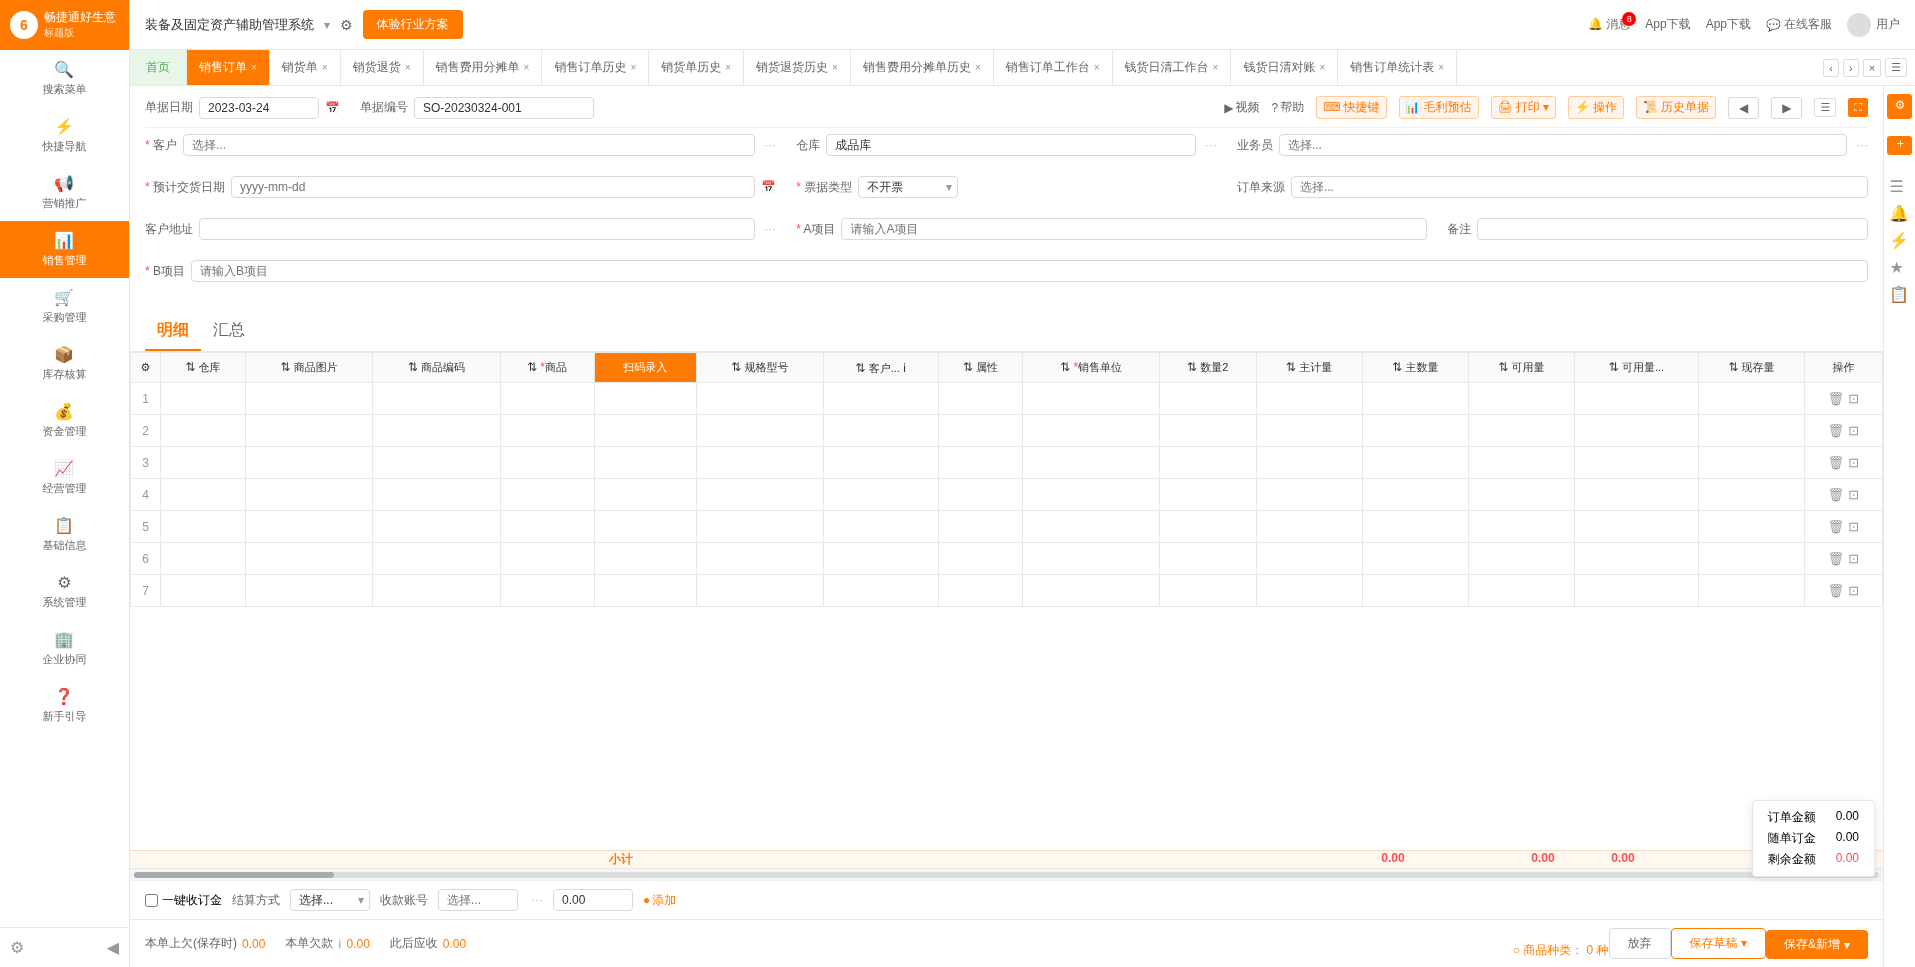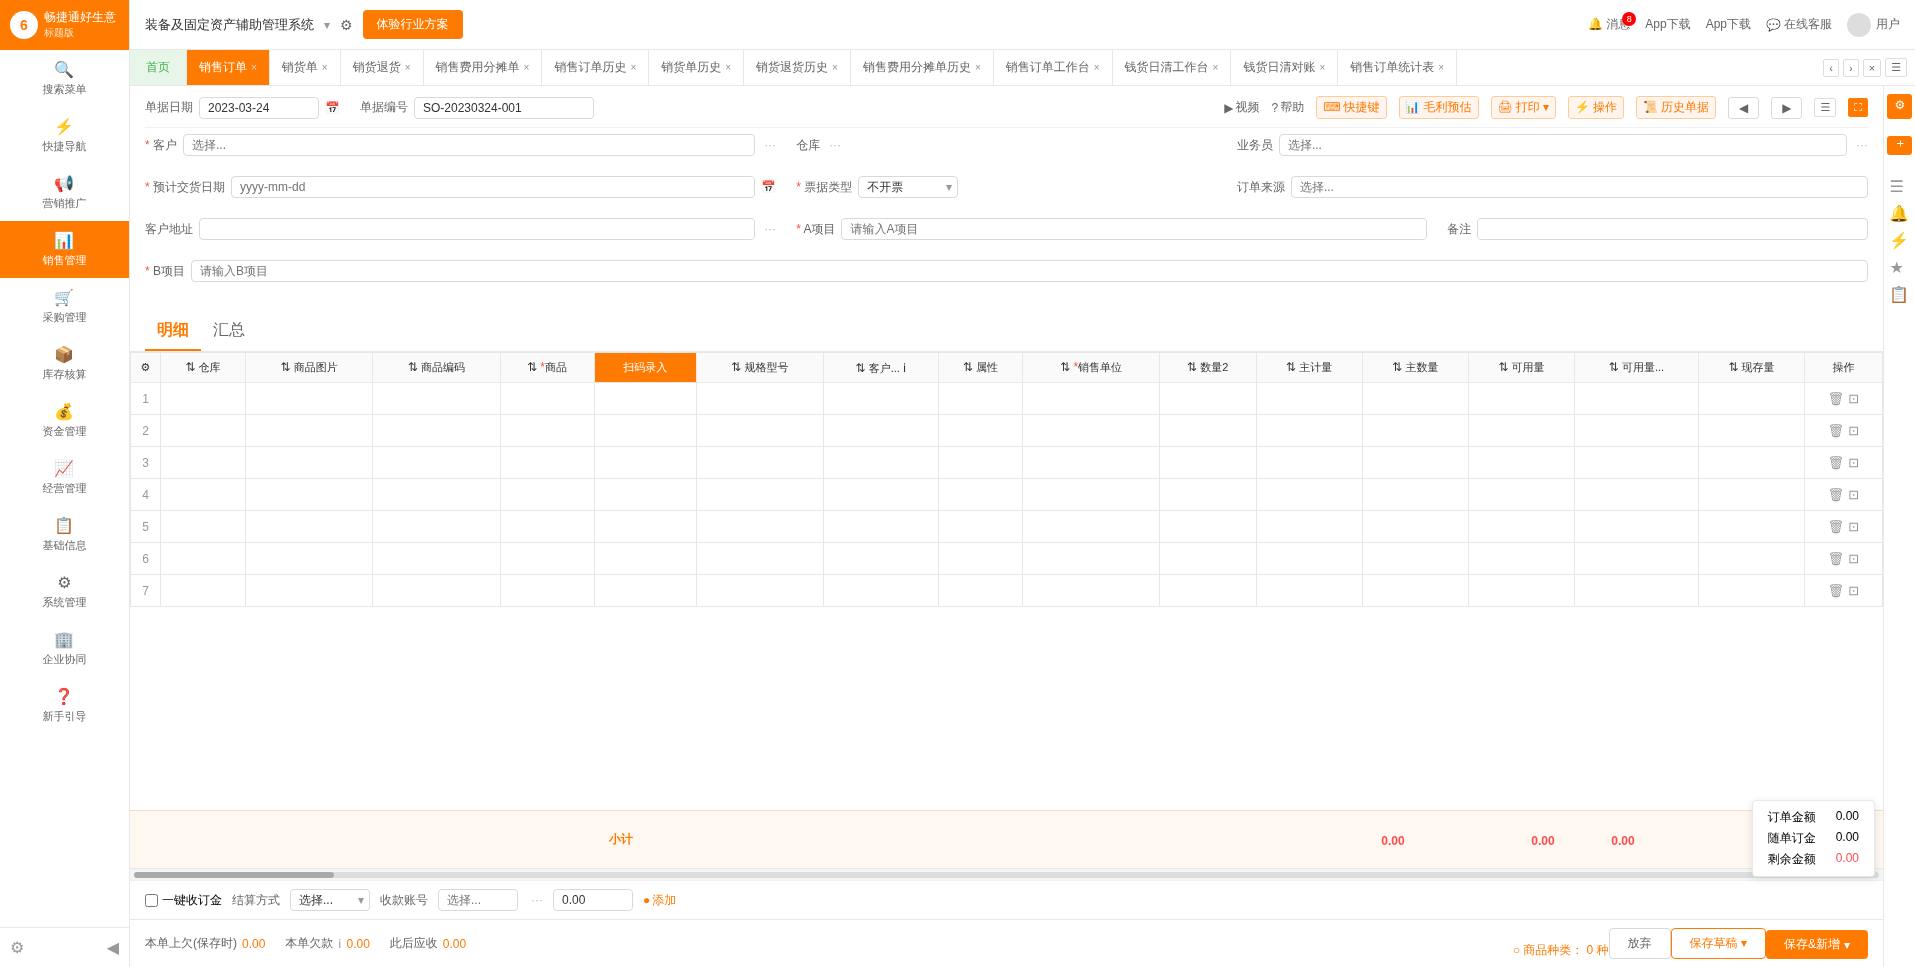--- a/index.html
+++ b/index.html
@@ -307,20 +307,21 @@
             <div class="form-col" style="flex:1.5;">
               <label>
                 <span style="color:#ff4d4f;">*</span>
                 <span>客户</span>
               </label>
               <input type="text" class="input-field" placeholder="选择..." style="flex: 1 1 0%;">
               <span class="dots-btn">···</span>
             </div>
             <div class="form-col" style="flex:1;">
               <label>仓库</label>
+              <input type="text" class="input-field" style="flex: 1 1 0%;" value="成品库">
               <span class="dots-btn">···</span>
             </div>
             <div class="form-col" style="flex:1.5;">
               <label>业务员</label>
               <input type="text" class="input-field" placeholder="选择..." style="flex: 1 1 0%;">
               <span class="dots-btn">···</span>
             </div>
           </div>
 
           <div class="form-row">
@@ -576,21 +577,21 @@
                       <div class="op-cell">
                         <button class="op-btn">🗑</button>
                         <button class="op-btn">⊡</button>
                       </div>
                     </td>
                   </tr>
                 </tbody>
             </table>
           </div>
 
-          <div style="display:flex;align-items:flex-end;background:#fff8f0;border-top:1px solid #f0e0c0;padding:20px 0;">
+          <div style="display:flex;align-items:flex-start;background:#fff8f0;border-top:1px solid #f0e0c0;padding:0 0;">
             <div style="width:30px;text-align:center;"></div>
             <div style="flex:1;text-align:right;padding-right:10px;color:#ff7a00;font-weight:bold;font-size:12px;">小计</div>
 
             <div style="width:80px;text-align:center;"></div>
             <div style="width:70px;text-align:center;"></div>
             <div style="width:100px;text-align:center;"></div>
             <div style="width:80px;text-align:center;"></div>
             <div style="width:70px;text-align:center;"></div>
             <div style="width:80px;text-align:center;"></div>
             <div style="width:80px;text-align:center;"></div>

